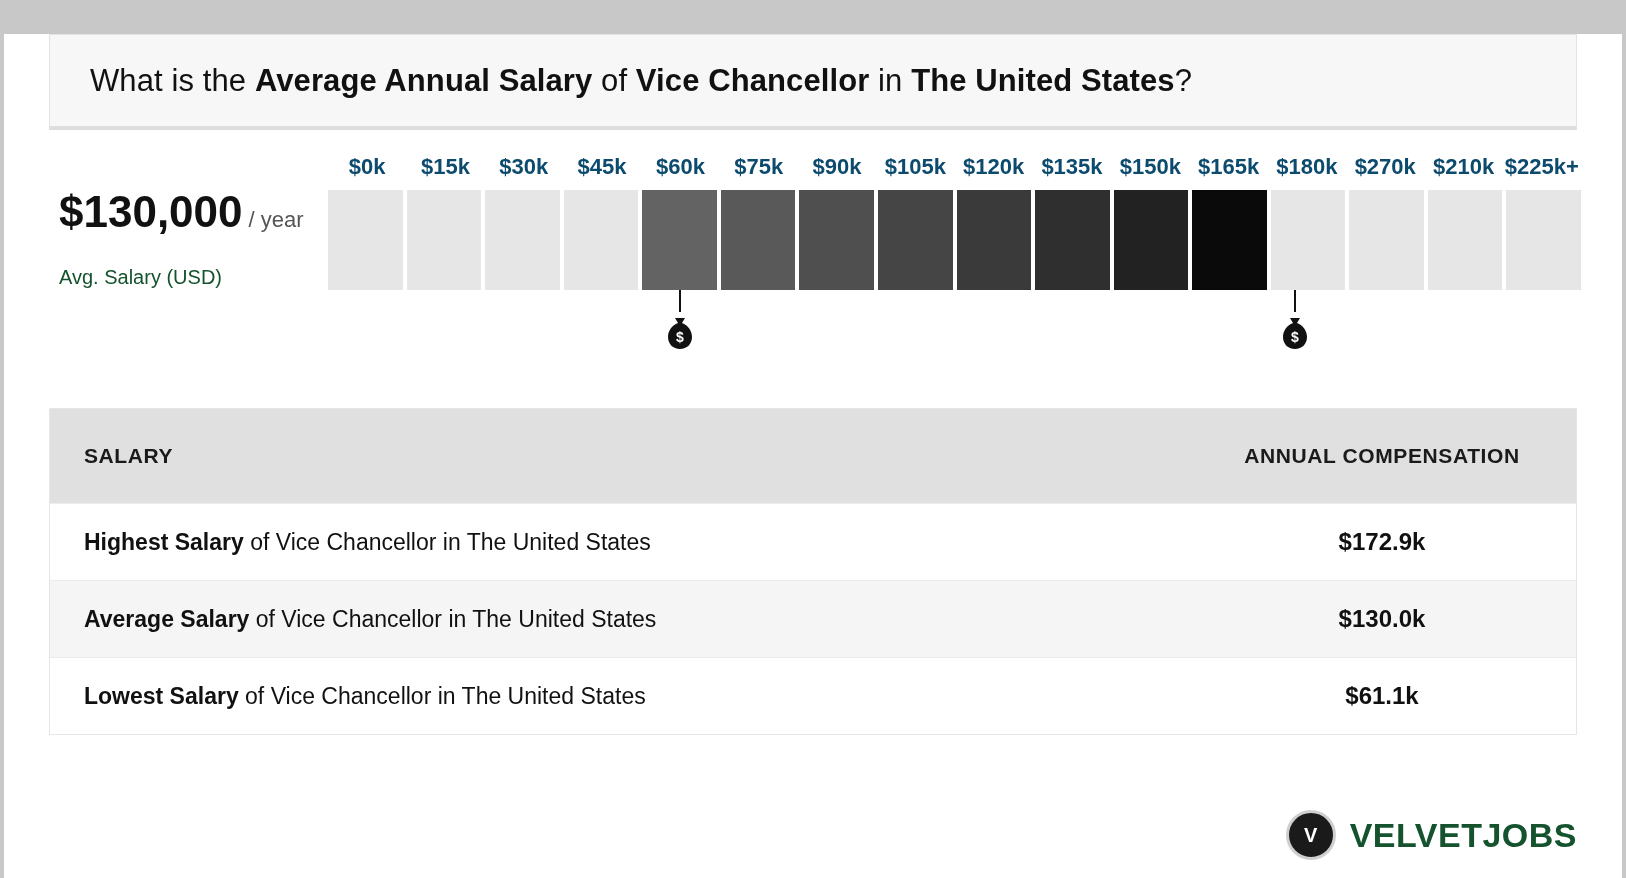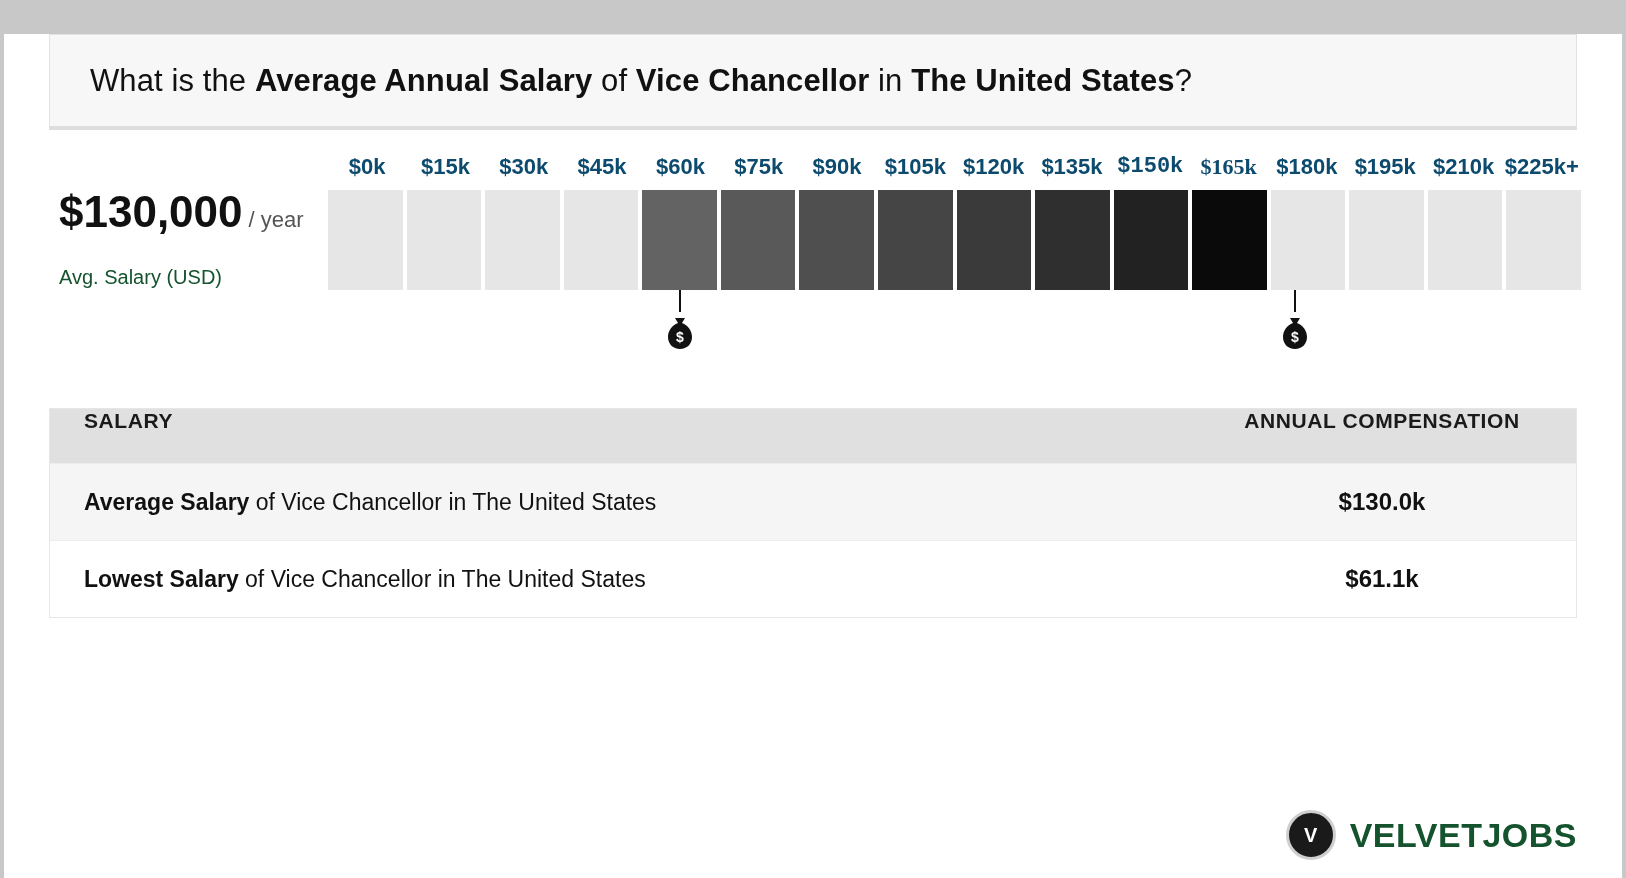--- a/index.html
+++ b/index.html
@@ -141,21 +141,22 @@
 
   
   .table {
     margin: 24px 45px 0 45px;
     border: 1px solid #e6e6e6;
     box-sizing: border-box;
   }
   .t-head {
     background: #e0e0e0;
     display: flex;
-    height: 54px;
+    align-items: center;
+    height: 94px;
     padding: 0 34px;
   }
   .t-head .c1 {
     flex: 1;
     font-size: 21px;
     font-weight: 700;
     letter-spacing: 0.6px;
     color: #1a1a1a;
   }
   .t-head .c2 {
@@ -236,24 +237,24 @@
           <div class="tick-label" style="left: 3.125%;">$0k</div>
           <div class="tick-label" style="left: 9.375%;">$15k</div>
           <div class="tick-label" style="left: 15.625%;">$30k</div>
           <div class="tick-label" style="left: 21.875%;">$45k</div>
           <div class="tick-label" style="left: 28.125%;">$60k</div>
           <div class="tick-label" style="left: 34.375%;">$75k</div>
           <div class="tick-label" style="left: 40.625%; text-align: center;">$90k</div>
           <div class="tick-label" style="left: 46.875%;">$105k</div>
           <div class="tick-label" style="left: 53.125%;">$120k</div>
           <div class="tick-label" style="left: 59.375%;">$135k</div>
-          <div class="tick-label" style="left: 65.625%; font-family: Liberation Mono, monospace;">$150k</div>
-          <div class="tick-label" style="left: 71.875%; font-family: Liberation Serif, serif;">$165k</div>
+          <div class="tick-label" style="left: 65.625%;">$150k</div>
+          <div class="tick-label" style="left: 71.875%;">$165k</div>
           <div class="tick-label" style="left: 78.125%;">$180k</div>
-          <div class="tick-label" style="left: 84.375%;">$195k</div>
+          <div class="tick-label" style="left: 84.375%;">$270k</div>
           <div class="tick-label" style="left: 90.625%;">$210k</div>
           <div class="tick-label" style="left: 96.875%;">$225k+</div>
         </div>
 
       <div class="bar-row">
         <div class="avg-block">
           <span class="avg-value">$130,000</span><span class="avg-unit">/ year</span>
           <div class="avg-sub">Avg. Salary (USD)</div>
         </div>
         <div class="segments">
@@ -293,20 +294,24 @@
           </div>
         </div>
     </div>
 
     <div class="table">
       <div class="t-head">
         <div class="c1">SALARY</div>
         <div class="c2">ANNUAL COMPENSATION</div>
       </div>
       <div id="table-body">
+          <div class="t-row">
+            <div class="c1"><b>Highest Salary</b><span> of Vice Chancellor in The United States</span></div>
+            <div class="c2">$172.9k</div>
+          </div>
           <div class="t-row alt">
             <div class="c1"><b>Average Salary</b><span> of Vice Chancellor in The United States</span></div>
             <div class="c2">$130.0k</div>
           </div>
           <div class="t-row">
             <div class="c1"><b>Lowest Salary</b><span> of Vice Chancellor in The United States</span></div>
             <div class="c2">$61.1k</div>
           </div>
         </div>
     </div>

